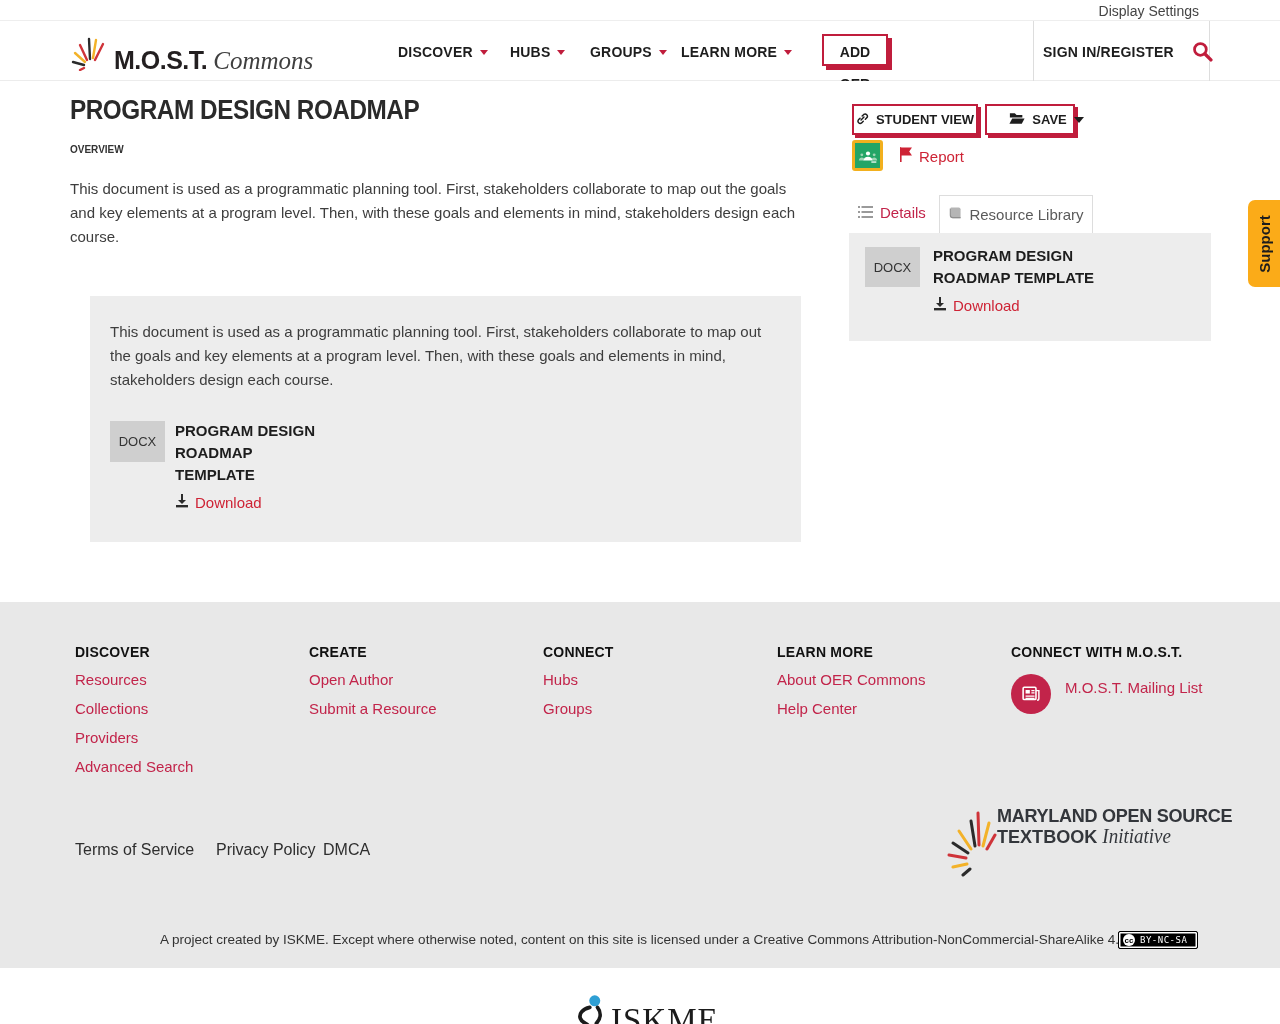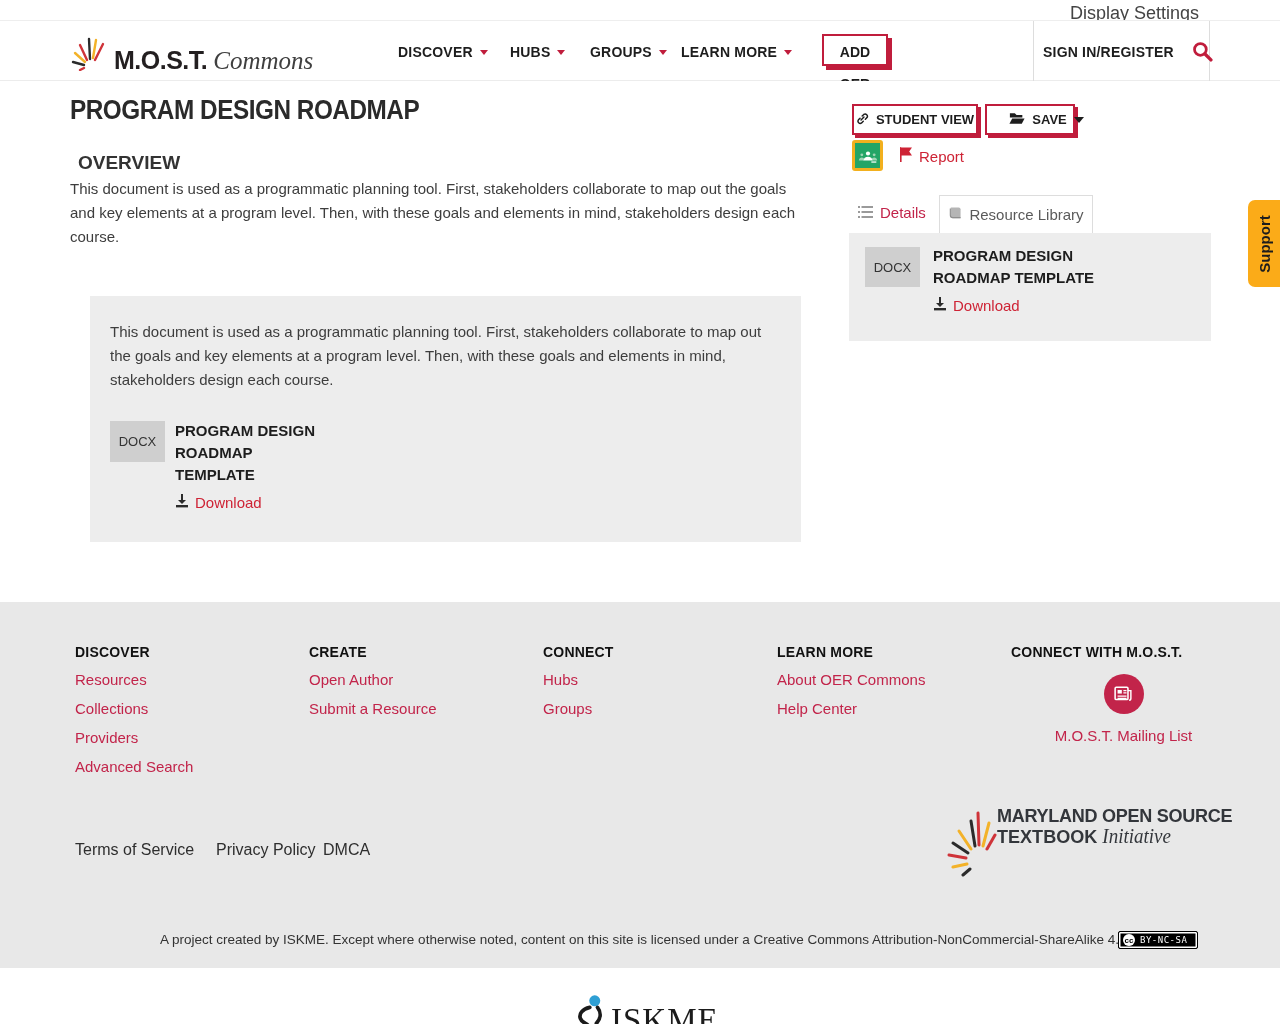--- a/index.html
+++ b/index.html
@@ -2,21 +2,21 @@
 <html><head>
 <meta charset="utf-8">
 <style>
   html,body{margin:0;padding:0;background:#fff;}
   .screen{position:relative;width:1280px;height:1024px;overflow:hidden;background:#fff;
           font-family:"Liberation Sans",sans-serif;color:#2e2e2e;}
   a{text-decoration:none;cursor:pointer;}
 
   
   .topbar{position:absolute;top:0;left:0;width:100%;height:20px;background:#fff;}
-  .topbar a{position:absolute;right:81px;top:3px;font-size:18px;color:#444;}
+  .topbar a{position:absolute;right:81px;top:3px;font-size:14px;color:#444;}
 
   
   header{position:absolute;top:20px;left:0;width:100%;height:61px;background:#fff;
          border-top:1px solid #eee;border-bottom:1px solid #ececec;box-sizing:border-box;}
   .logo{position:absolute;left:70px;top:10px;display:flex;align-items:flex-end;gap:2px;}
   .logo-most{font-size:25px;font-weight:bold;color:#231f20;letter-spacing:-0.5px;}
   .logo-commons{font-family:"Liberation Serif",serif;font-style:italic;font-size:25px;color:#404040;margin-left:4px;}
   .nav-item{position:absolute;top:0;height:61px;display:flex;align-items:center;gap:7px;
             font-size:14px;font-weight:bold;letter-spacing:0.2px;color:#1d1d1d;cursor:pointer;}
   .chev{width:0;height:0;border-left:4px solid transparent;border-right:4px solid transparent;
@@ -26,21 +26,21 @@
            font-size:14px;font-weight:bold;color:#1d1d1d;box-sizing:border-box;}
   .hdr-div{position:absolute;top:0;height:61px;width:1px;background:#ddd;}
   .signin{position:absolute;left:1043px;top:0;height:61px;display:flex;align-items:center;gap:18px;}
   .signin a{font-size:14px;font-weight:bold;color:#1d1d1d;letter-spacing:0.2px;}
   .search-btn{cursor:pointer;display:flex;align-items:center;}
 
   
   main{position:absolute;top:81px;left:0;width:100%;height:521px;background:#fff;}
   h1{position:absolute;left:70px;top:14px;margin:0;font-size:27px;font-weight:bold;color:#2a2a2a;
      letter-spacing:-0.5px;transform:scaleX(0.9);transform-origin:0 50%;white-space:nowrap;}
-  h2{position:absolute;left:70px;top:63px;margin:8px;font-size:19px;font-weight:bold;color:#333;}
+  h2{position:absolute;left:70px;top:63px;margin:0;font-size:10px;font-weight:bold;color:#333;}
   .desc{position:absolute;left:70px;top:96px;width:735px;margin:0;font-size:15px;line-height:24px;color:#3d3d3d;}
   .graybox{position:absolute;left:90px;top:215px;width:711px;height:246px;background:#ededed;box-sizing:border-box;}
   .graybox .desc2{position:absolute;left:20px;top:24px;width:668px;margin:0;font-size:15px;line-height:24px;color:#3d3d3d;}
   .file-badge{background:#cfcfcf;color:#333;font-size:13px;display:flex;align-items:center;justify-content:center;}
   .gb-badge{position:absolute;left:20px;top:125px;width:55px;height:41px;}
   .gb-title{position:absolute;left:85px;top:124px;width:140px;font-size:15px;font-weight:bold;line-height:22px;color:#1d1d1d;}
   .gb-dl{position:absolute;left:85px;top:198px;}
   .dl-link{display:flex;align-items:center;gap:6px;font-size:15px;color:#ce2335;}
 
   
@@ -67,21 +67,21 @@
   .support{position:absolute;right:0;top:119px;width:32px;height:87px;background:#fbab18;
            border-radius:7px 0 0 7px;cursor:pointer;}
   .support span{position:absolute;left:50%;top:50%;transform:translate(-50%,-50%) rotate(-90deg);
                 font-size:15px;font-weight:bold;color:#1d1d1d;white-space:nowrap;}
 
   
   footer{position:absolute;top:602px;left:0;width:100%;height:366px;background:#e8e8e8;}
   .fcol{position:absolute;top:42px;width:225px;}
   .fcol h3{margin:0 0 12px 0;font-size:14px;font-weight:bold;color:#111;letter-spacing:0.2px;}
   .fcol a{display:block;font-size:15px;color:#c2244a;margin-bottom:14px;line-height:15px;}
-  .fcol .ml-row{display:flex;align-items:center;gap:14px;margin-top:14px;flex-direction:column;}
+  .fcol .ml-row{display:flex;align-items:center;gap:14px;margin-top:14px;}
   .ml-circle{width:40px;height:40px;border-radius:50%;background:#c2244a;display:flex;
              align-items:center;justify-content:center;flex:0 0 auto;}
   .most-logo{position:absolute;left:945px;top:203px;display:flex;align-items:flex-start;gap:0;}
   .most-text{line-height:21px;color:#33363b;}
   .most-l1{font-size:19px;font-weight:bold;letter-spacing:-0.3px;white-space:nowrap;transform:scaleX(0.95);transform-origin:0 50%;}
   .most-l2{font-size:19px;font-weight:bold;white-space:nowrap;transform:scaleX(0.95);transform-origin:0 50%;}
   .most-l2 i{font-family:"Liberation Serif",serif;font-weight:normal;font-size:20px;}
   .legal{position:absolute;top:239px;}
   .license{position:absolute;top:330px;left:160px;font-size:13.5px;color:#333;}
   .cc-badge{position:absolute;top:329px;left:1118px;width:80px;height:17px;background:#000;border:1px solid #000;

